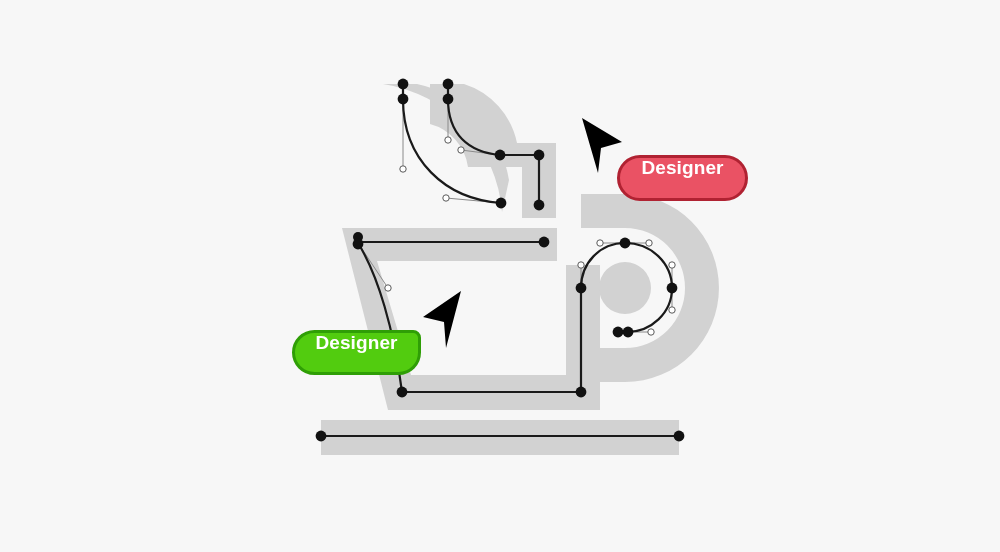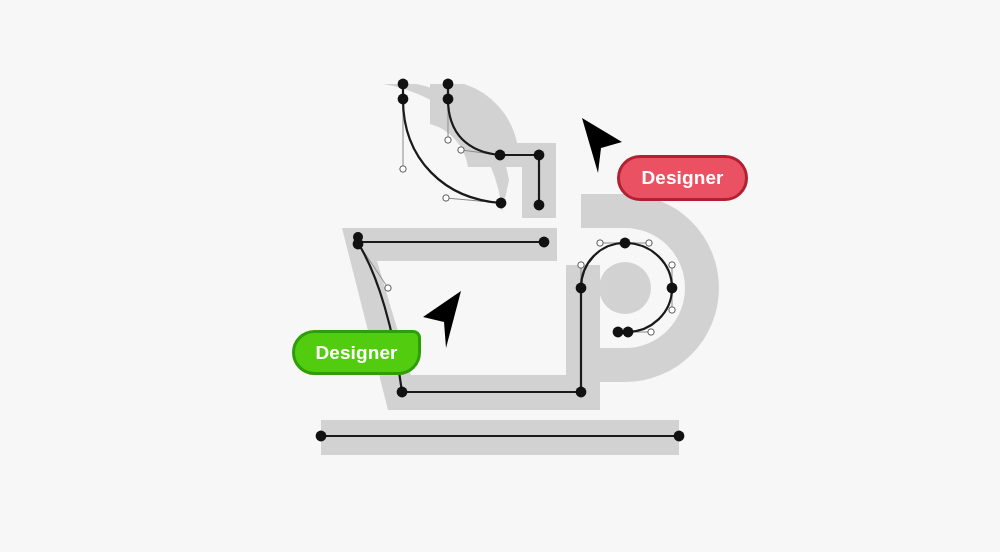--- a/index.html
+++ b/index.html
@@ -21,21 +21,21 @@
     position: absolute;
     left: 0;
     top: 0;
     width: 1000px;
     height: 552px;
     display: block;
   }
   .cursor-label {
     position: absolute;
     display: flex;
-    align-items: center;
+    align-items: flex-start;
     justify-content: center;
     color: #ffffff;
     font-family: "Liberation Sans", sans-serif;
     font-size: 19px;
     font-weight: bold;
     letter-spacing: 0.1px;
     white-space: nowrap;
     box-sizing: border-box;
     line-height: 1;
     user-select: none;

